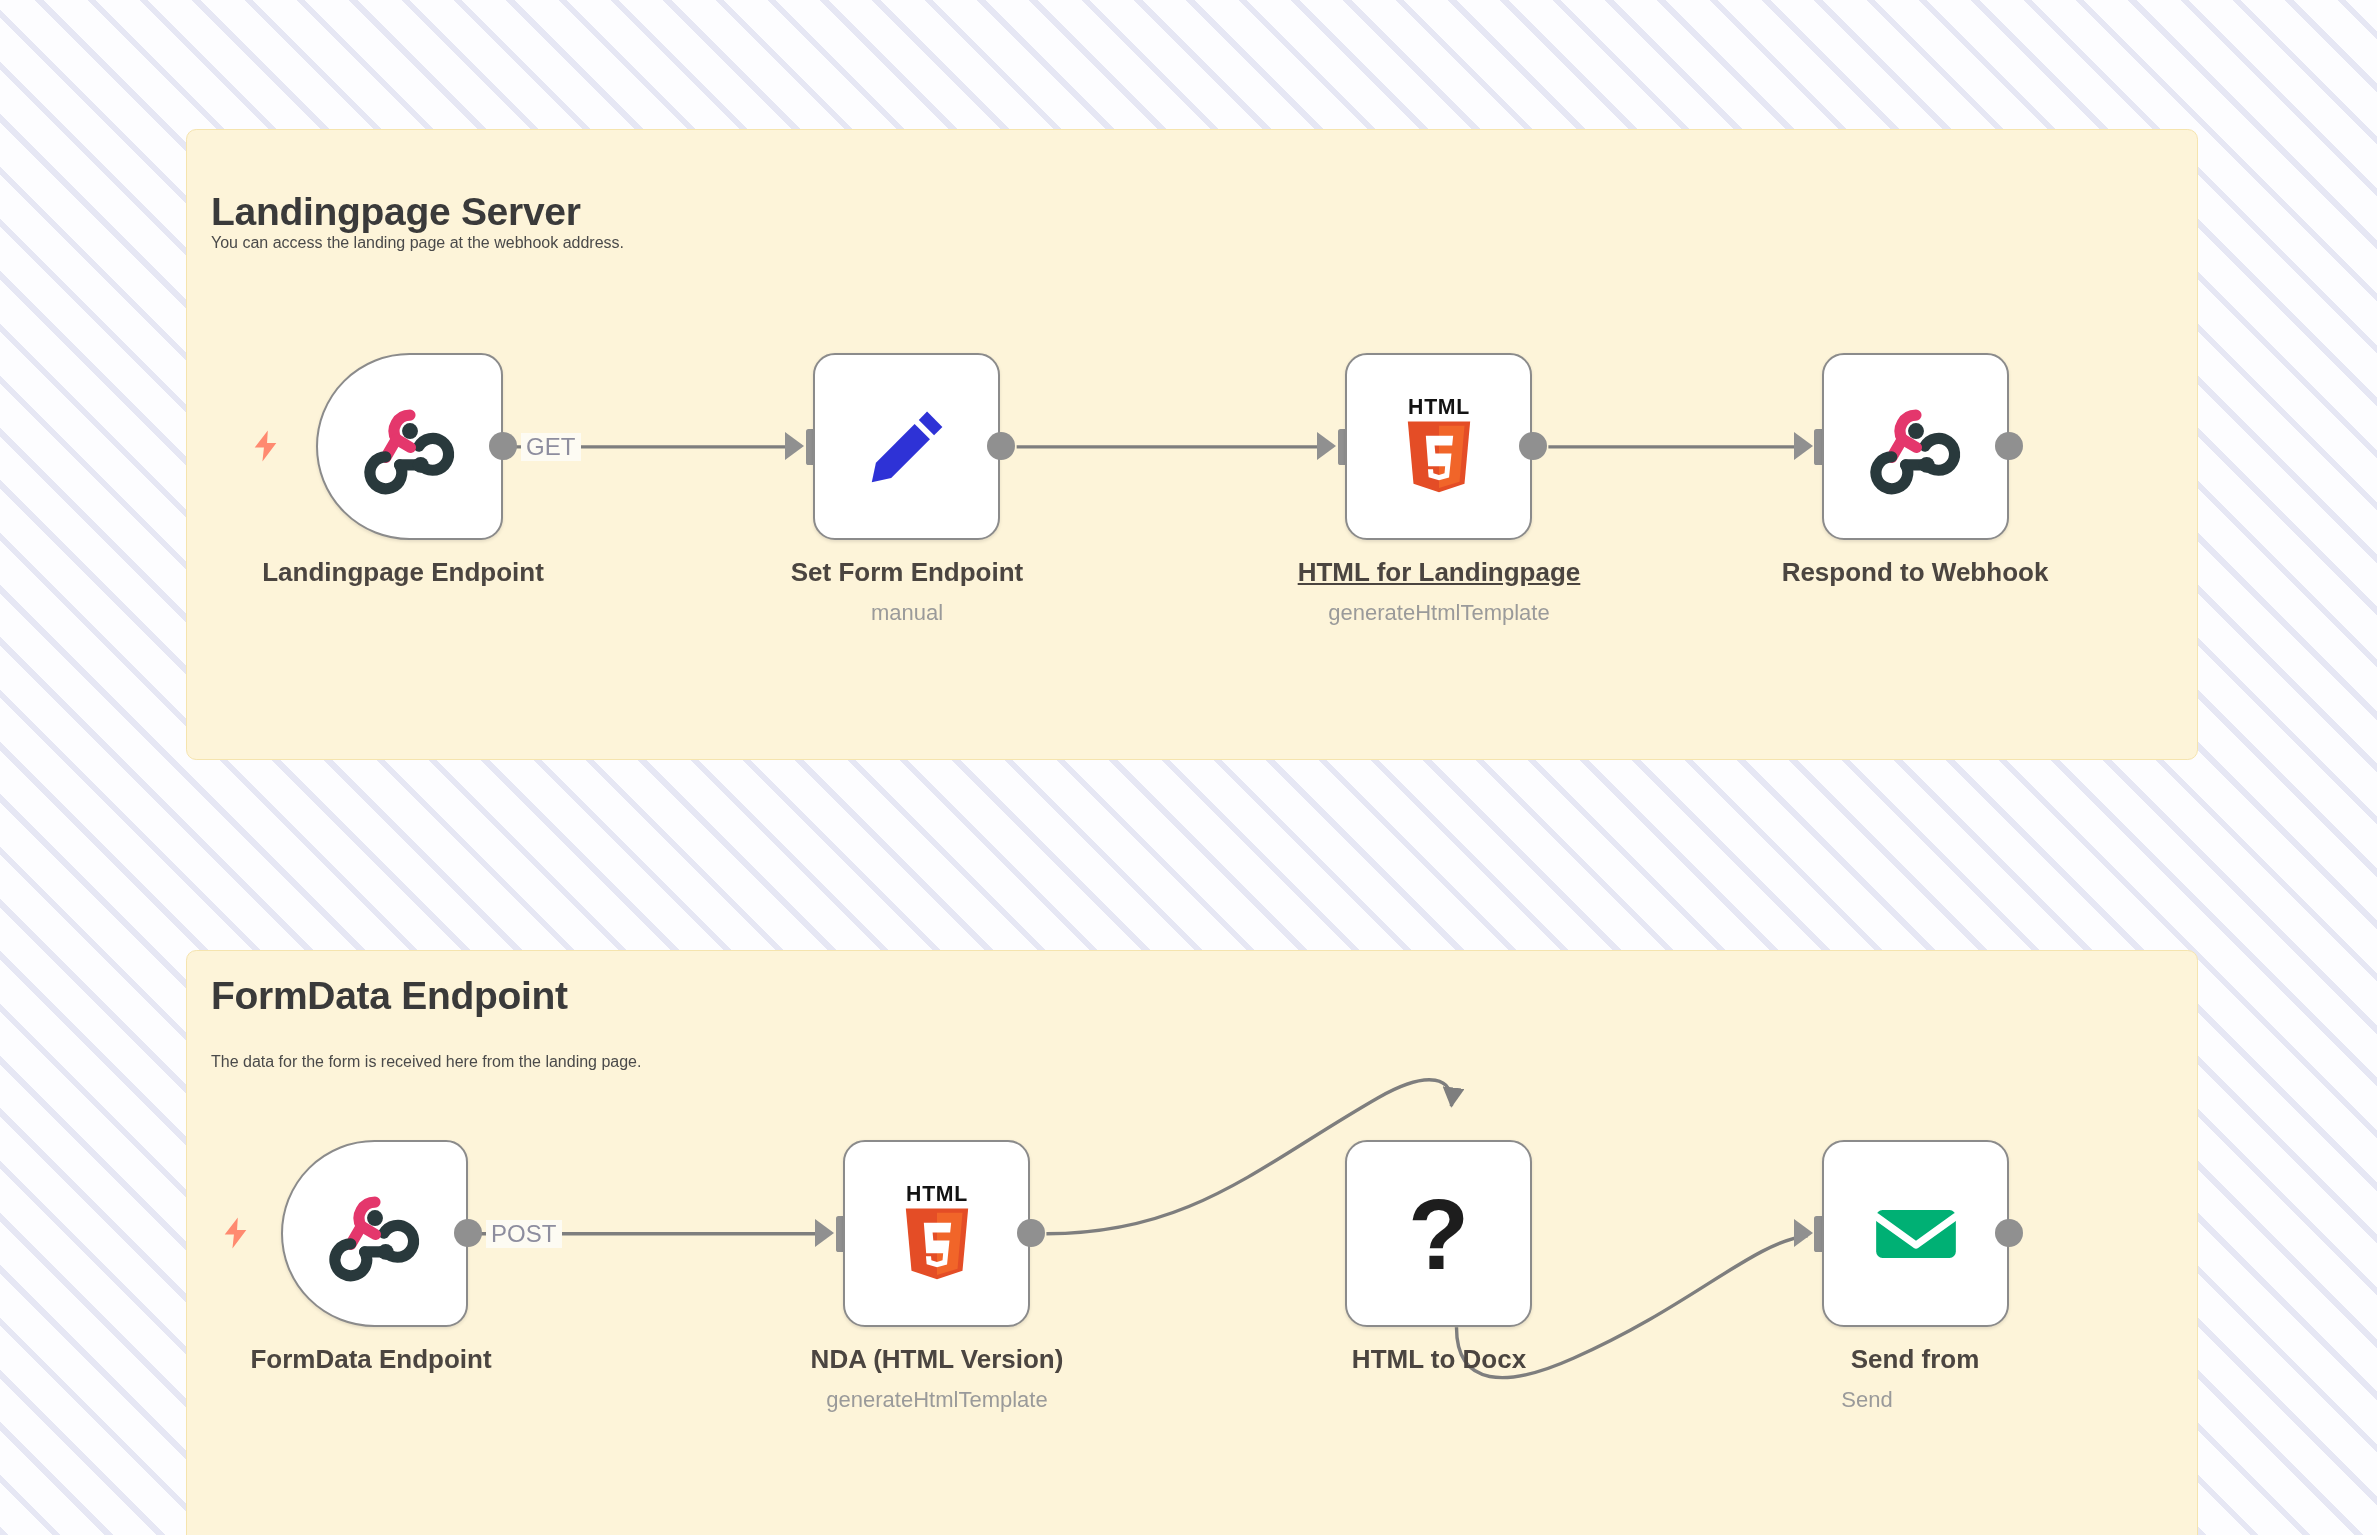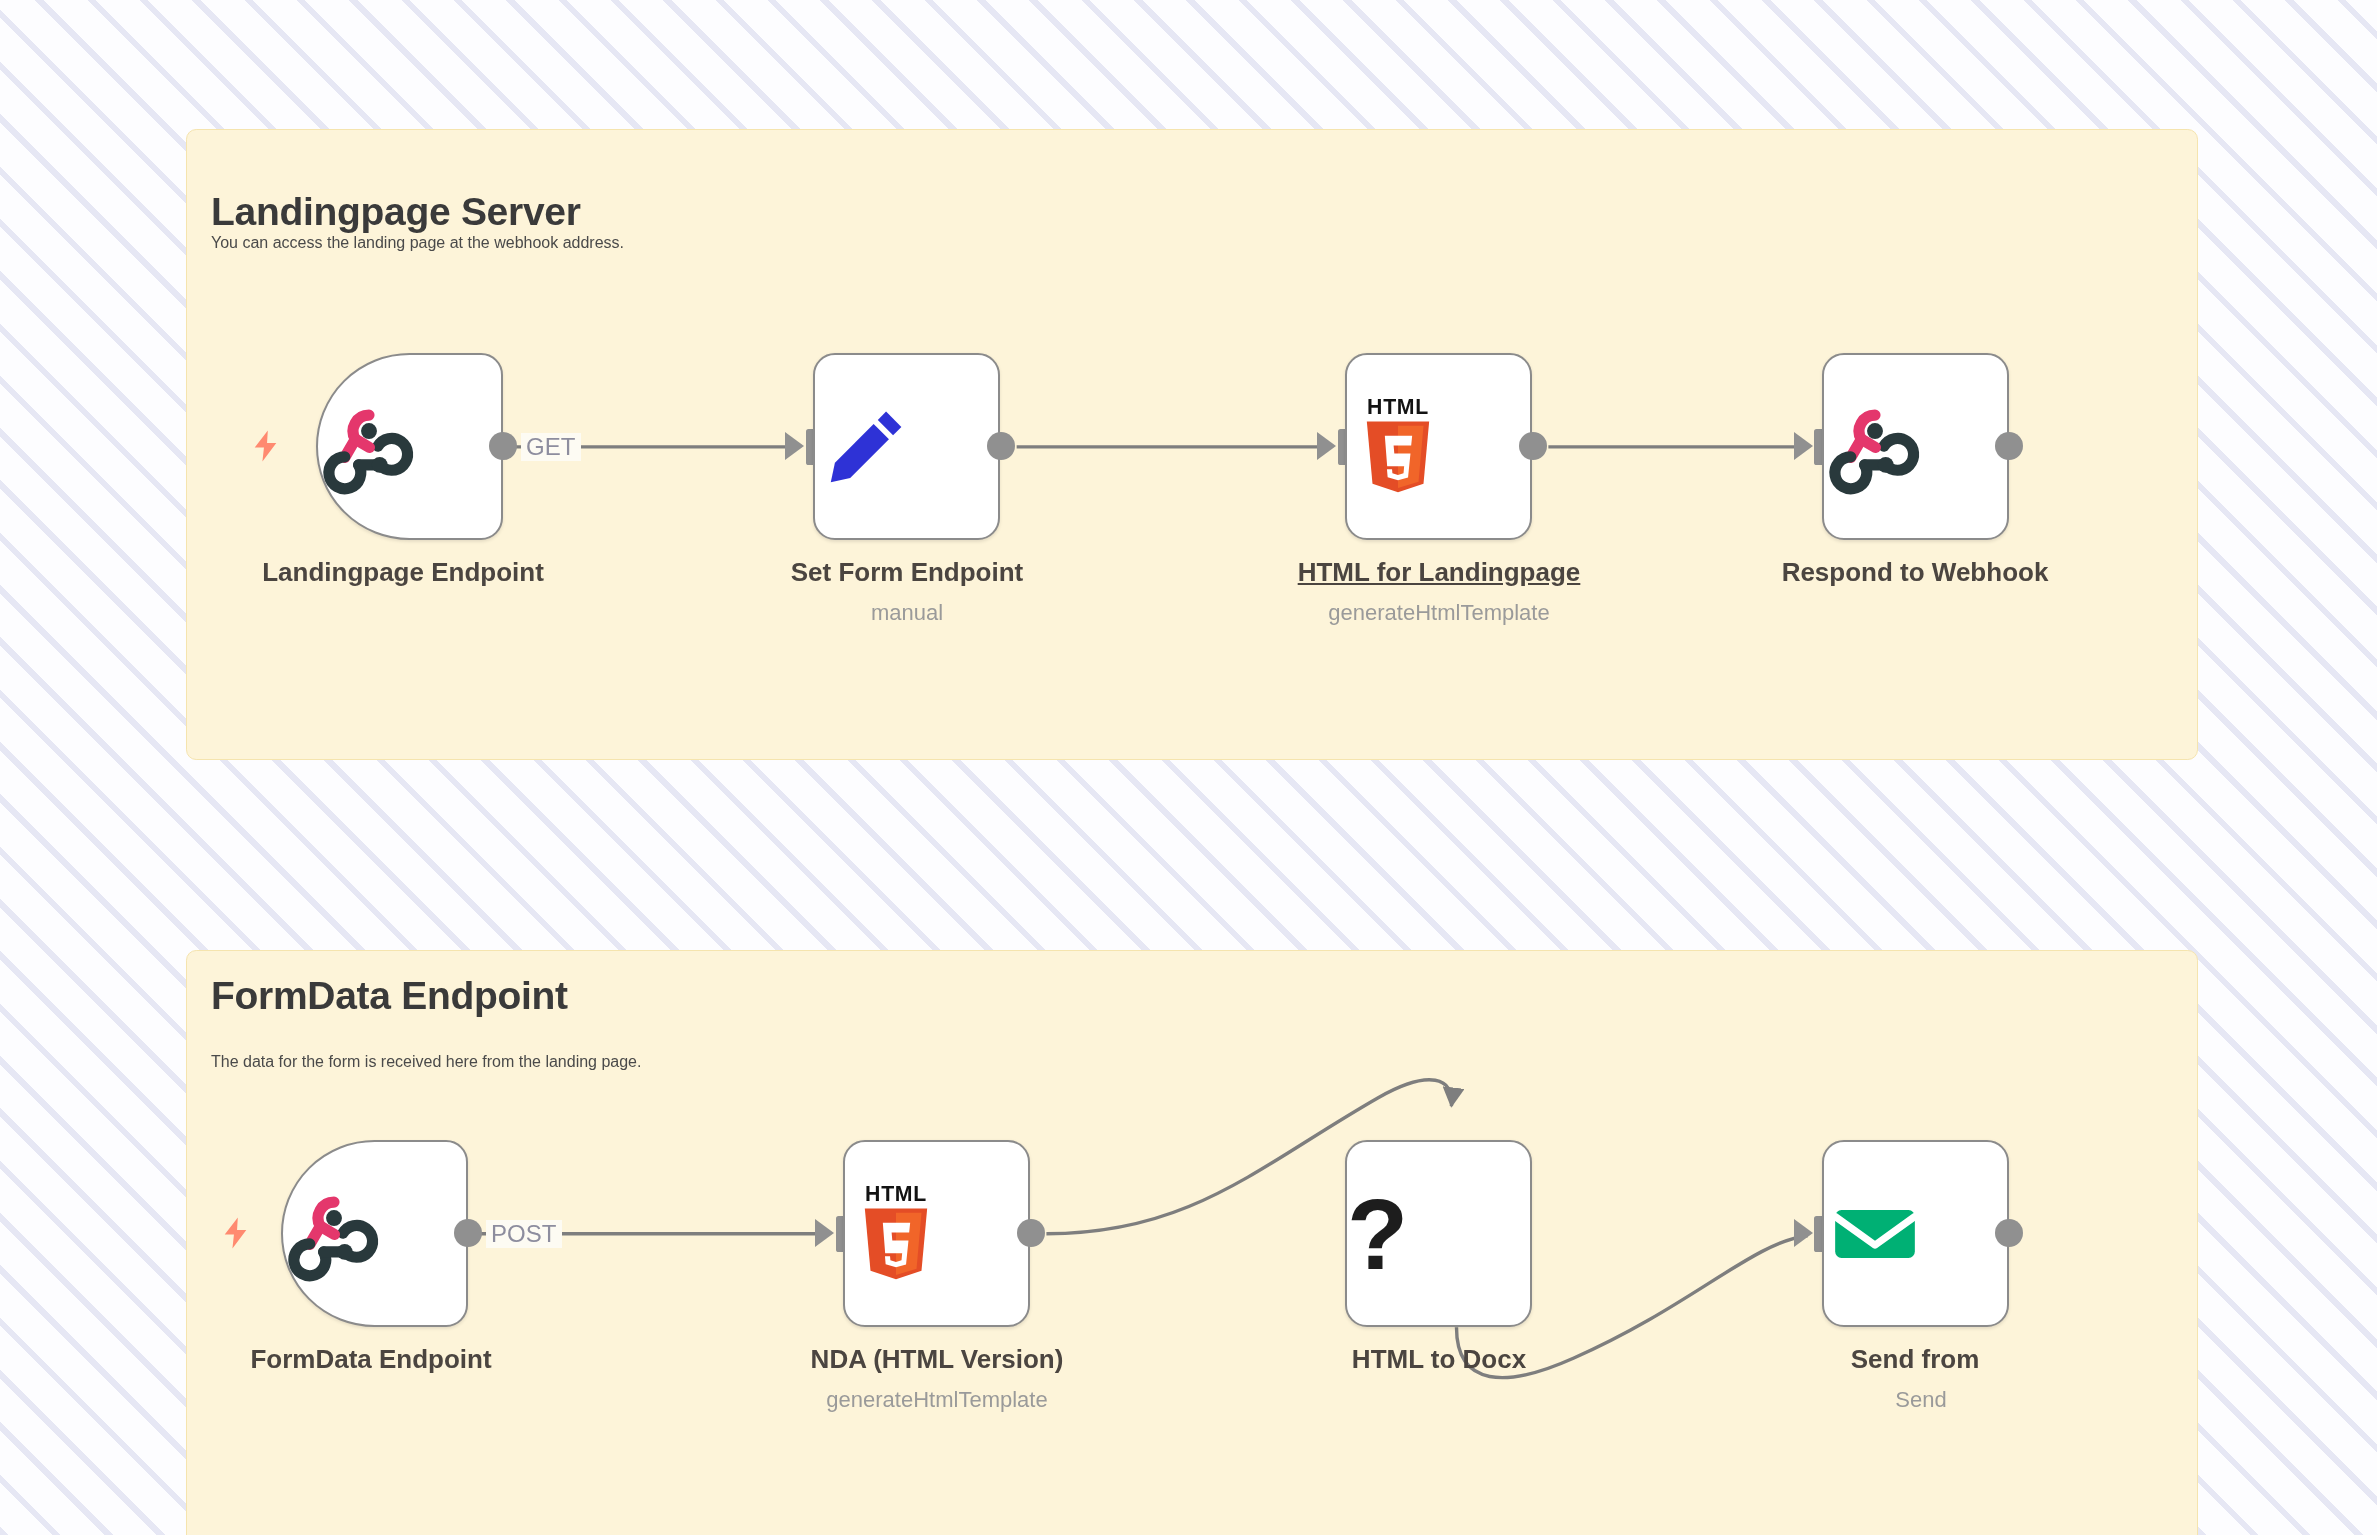--- a/index.html
+++ b/index.html
@@ -64,21 +64,21 @@
   .node {
     position: absolute;
     width: 187px;
     height: 187px;
     background: #ffffff;
     border: 2.6px solid #8b8b8b;
     border-radius: 22px;
     box-sizing: border-box;
     display: flex;
     align-items: center;
-    justify-content: flex-start;
+    justify-content: center;
     box-shadow: 0 1.7px 3.4px rgba(0,0,0,0.10);
   }
   .node.trigger {
     border-radius: 94px 22px 22px 94px;
   }
   .node-label {
     position: absolute;
     font-size: 26px;
     font-weight: bold;
     color: #4b4540;
@@ -317,16 +317,16 @@
   <div class="node" style="left:1822px; top:1140px;">
     <span class="icon-wrap">
       <svg viewBox="0 0 64 64">
         <rect x="7" y="17" width="50" height="30" rx="4" fill="#00b074"></rect>
         <path d="M7 21 L32 39 L57 21" fill="none" stroke="#ffffff" stroke-width="4.5" stroke-linecap="round" stroke-linejoin="round"></path>
       </svg>
     </span>
   </div>
   <div class="port-out" style="left:1995px; top:1219px;"></div>
   <div class="node-label" style="left:1915px; top:1344px;">Send from</div>
-  <div class="node-sublabel" style="left:1921px; top:1387px;">Send</div>
+  <div class="node-sublabel" style="left:1867px; top:1387px;">Send</div>
 
 </div>
 
 
 </body></html>

